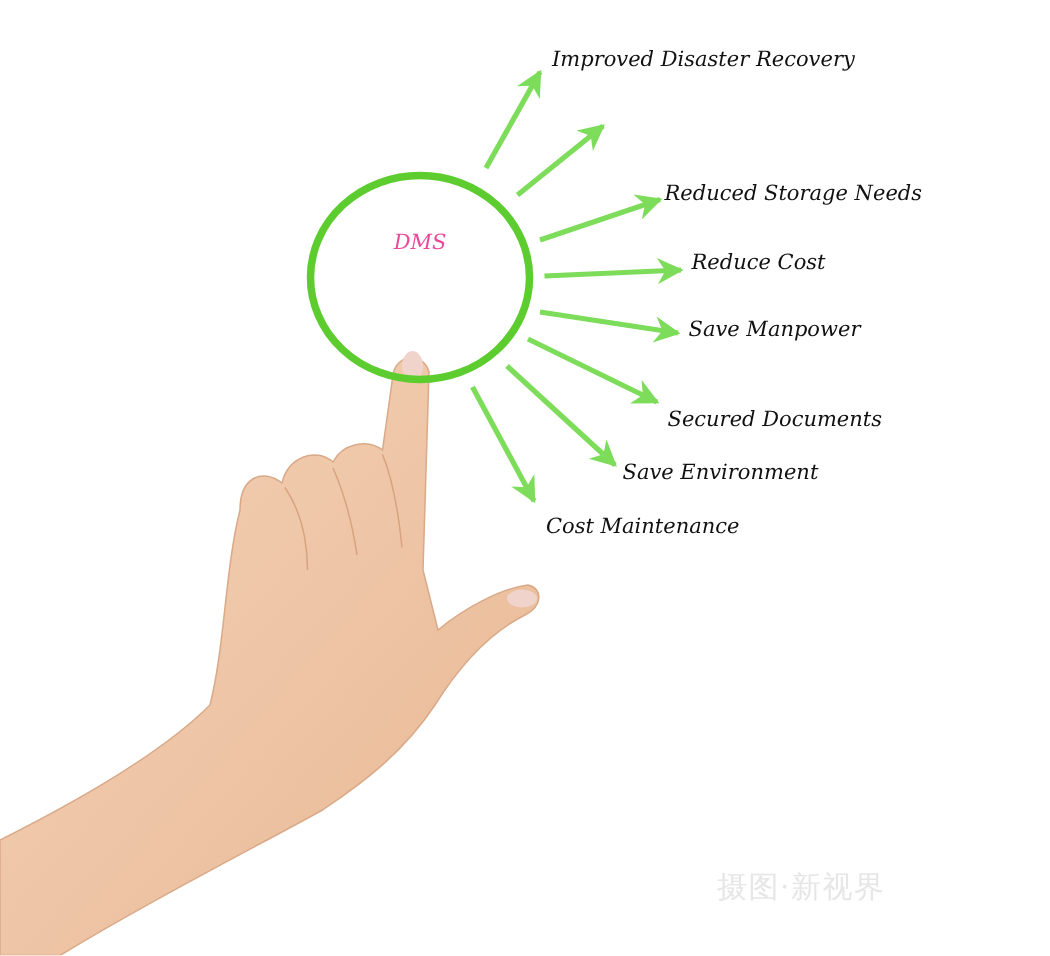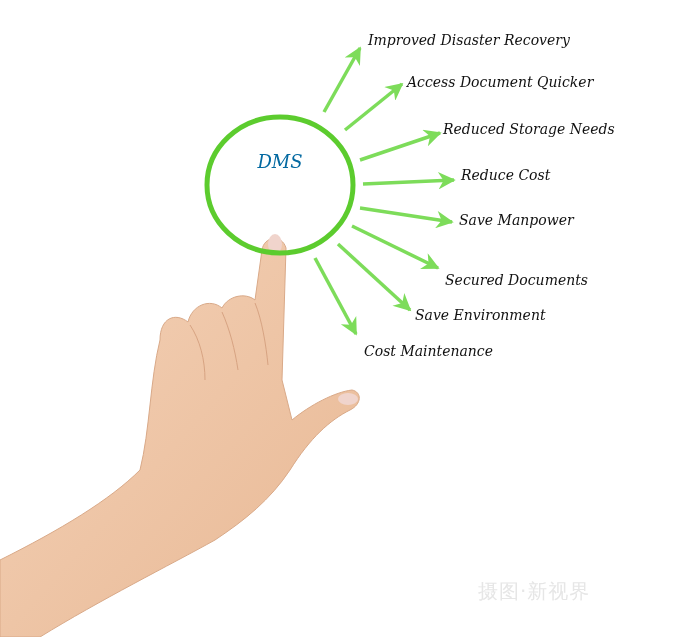--- a/index.html
+++ b/index.html
@@ -1,19 +1,19 @@
 <!DOCTYPE html>
 <html><head>
 <meta charset="utf-8">
 <style>
   html, body { margin:0; padding:0; background:#ffffff; }
   #stage { position:relative; width:700px; height:637px; overflow:hidden; background:#ffffff; font-family:"DejaVu Serif", serif; }
   svg.layer { position:absolute; left:0; top:0; }
   .lbl { position:absolute; font-style:italic; font-size:14px; color:#111; white-space:nowrap; font-family:"DejaVu Serif", "Liberation Serif", serif; }
-  .center-text { position:absolute; left:215px; top:140px; width:130px; text-align:center; font-style:italic; font-size:18px; line-height:44px; color:#0369a1; font-family:"DejaVu Serif", serif; }
+  .center-text { position:absolute; left:215px; top:140px; width:130px; text-align:center; font-style:italic; font-size:14px; line-height:44px; color:#ec4899; font-family:"DejaVu Serif", serif; }
   .wm { position:absolute; left:478px; top:578px; color:#e6e6e6; font-size:20px; font-family:"DejaVu Sans", sans-serif; letter-spacing:1px; }
 </style>
 </head>
 <body>
 
 <div id="stage">
 
   <svg class="layer" width="700" height="637">
     <defs>
       <linearGradient id="skin" x1="0" y1="0" x2="1" y2="1">
@@ -48,21 +48,20 @@
       <line x1="338" y1="244" x2="410" y2="310"></line>
       <line x1="315" y1="258" x2="356" y2="334"></line>
     </g>
   </svg>
 
   <div class="center-text">
     <div>DMS</div>
   </div>
 
   <div class="lbl" style="left:368px; top:32px;">Improved Disaster Recovery</div>
-  <div class="lbl" style="left:407px; top:74px;">Access Document Quicker</div>
   <div class="lbl" style="left:443px; top:121px;">Reduced Storage Needs</div>
   <div class="lbl" style="left:461px; top:167px;">Reduce Cost</div>
   <div class="lbl" style="left:459px; top:212px;">Save Manpower</div>
   <div class="lbl" style="left:445px; top:272px;">Secured Documents</div>
   <div class="lbl" style="left:415px; top:307px;">Save Environment</div>
   <div class="lbl" style="left:364px; top:343px;">Cost Maintenance</div>
 
   <div class="wm">摄图·新视界</div>
 </div>
 

